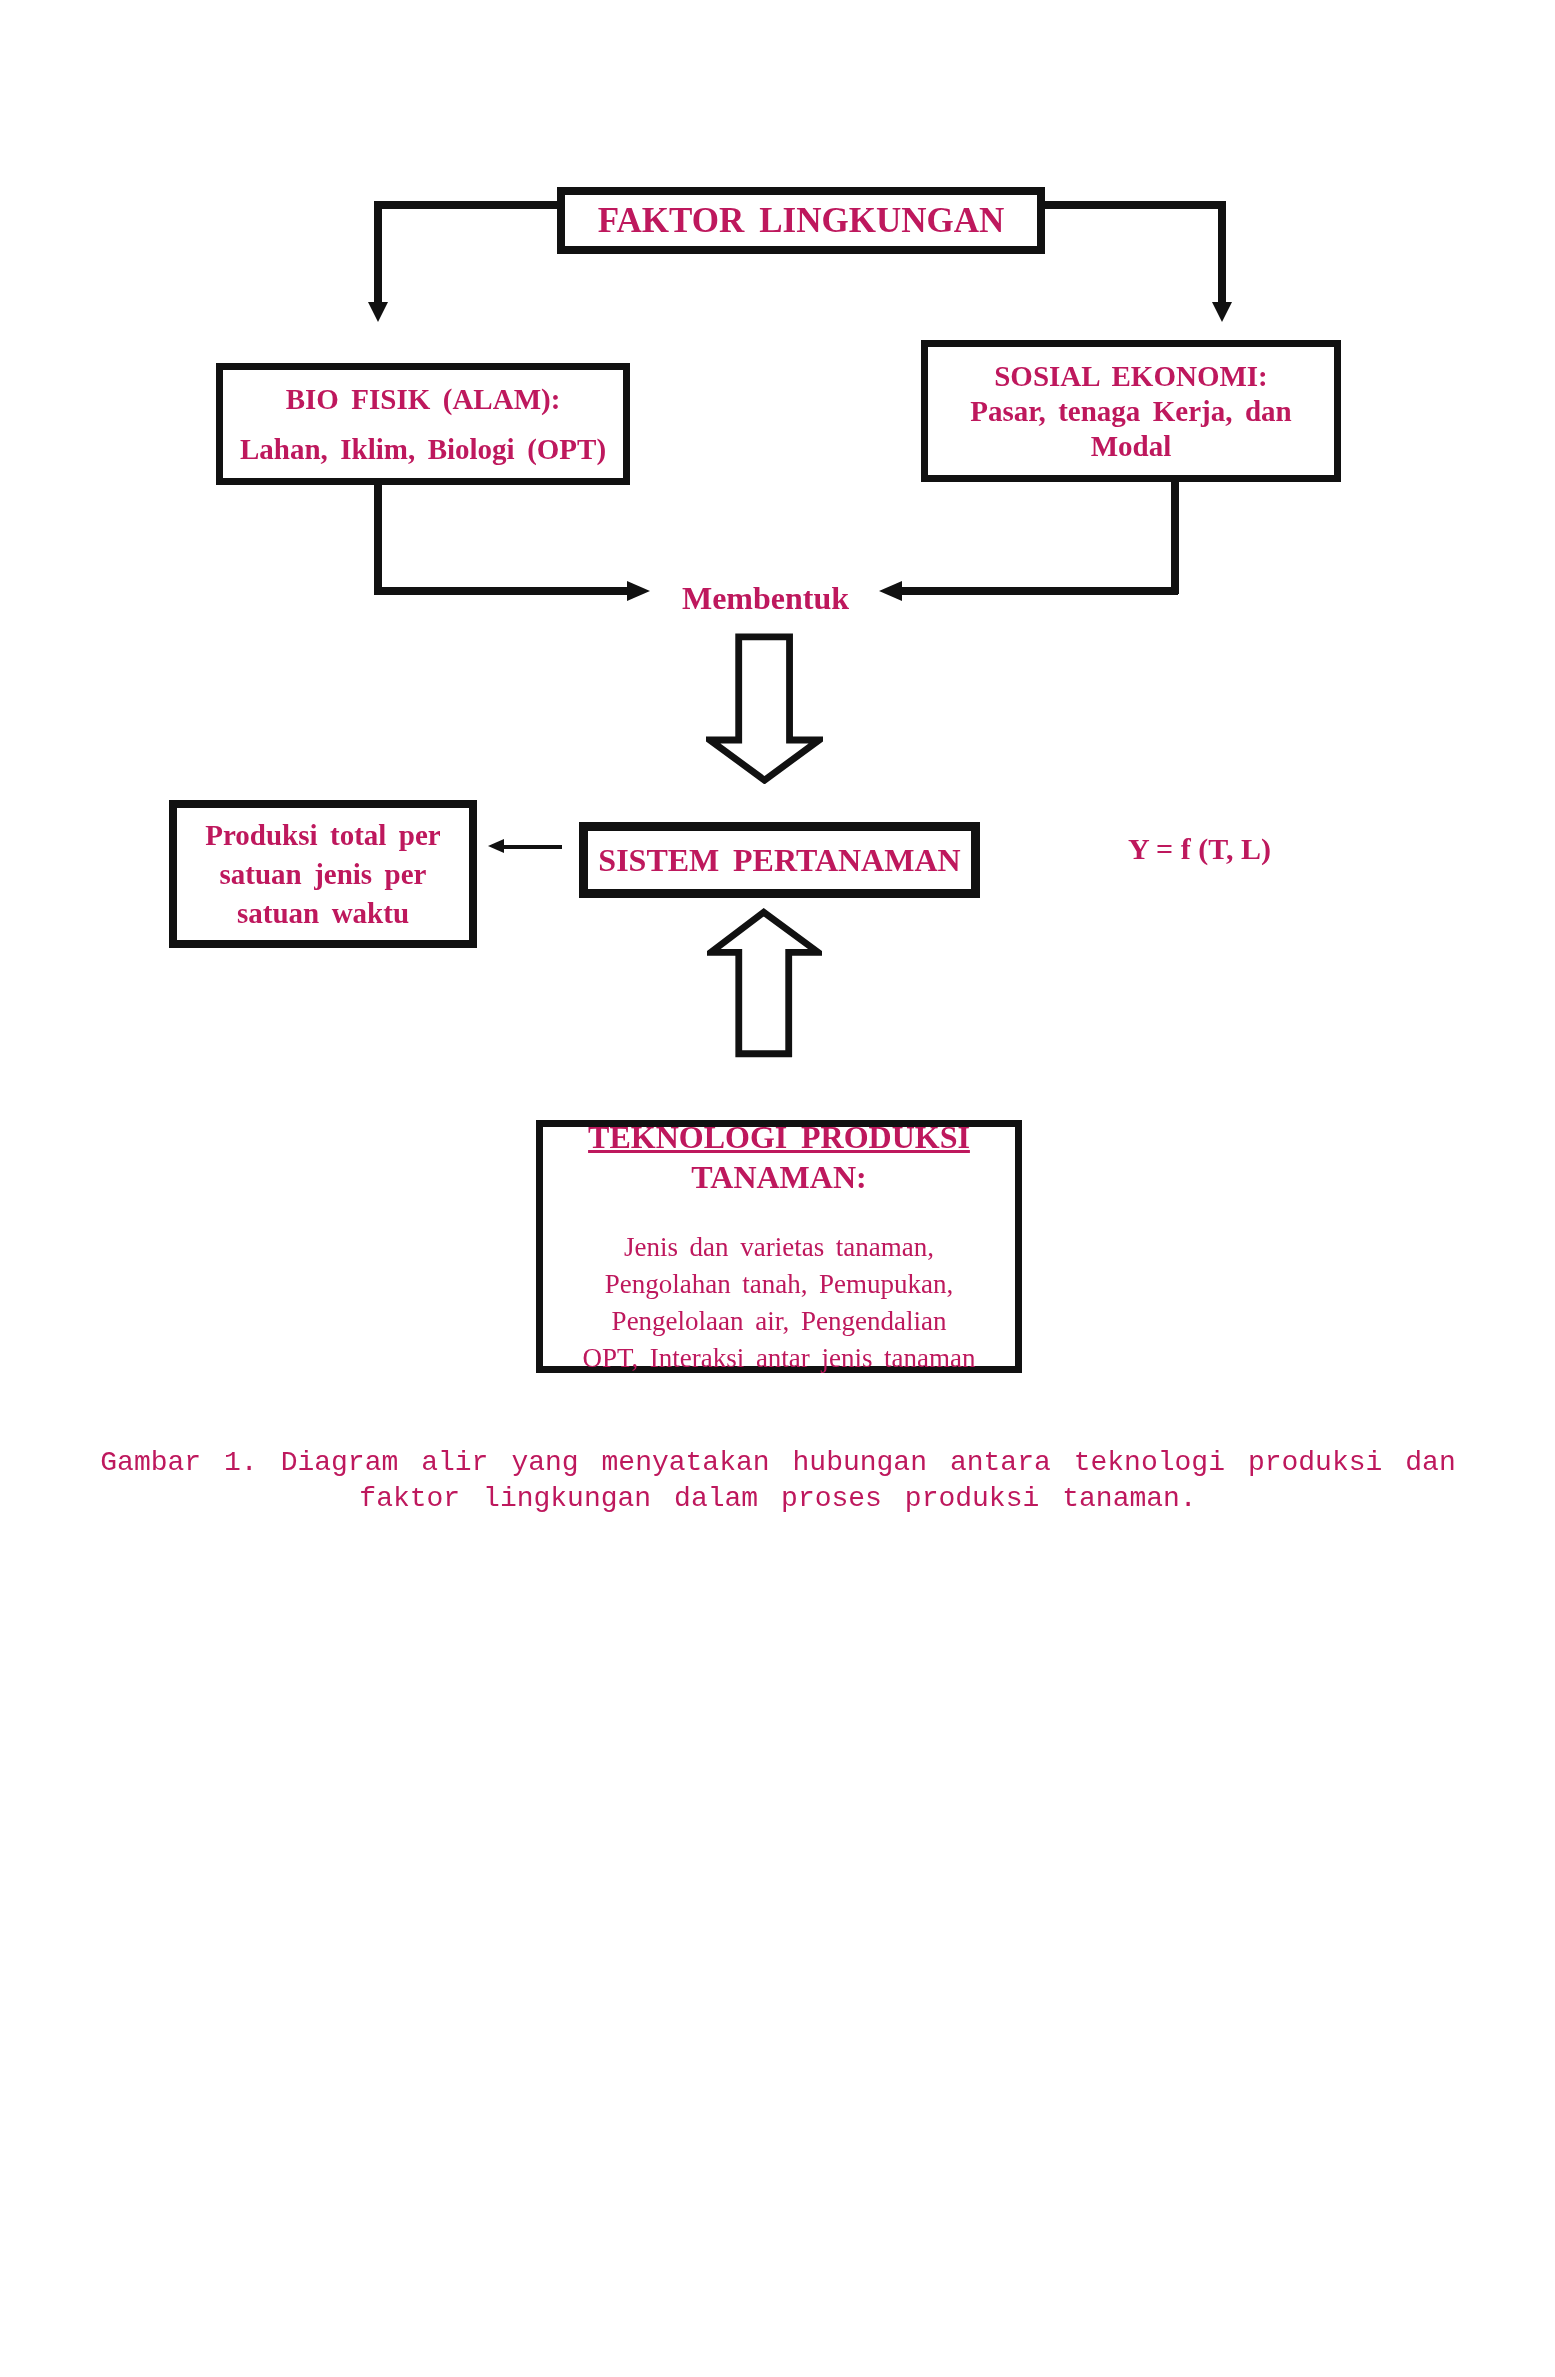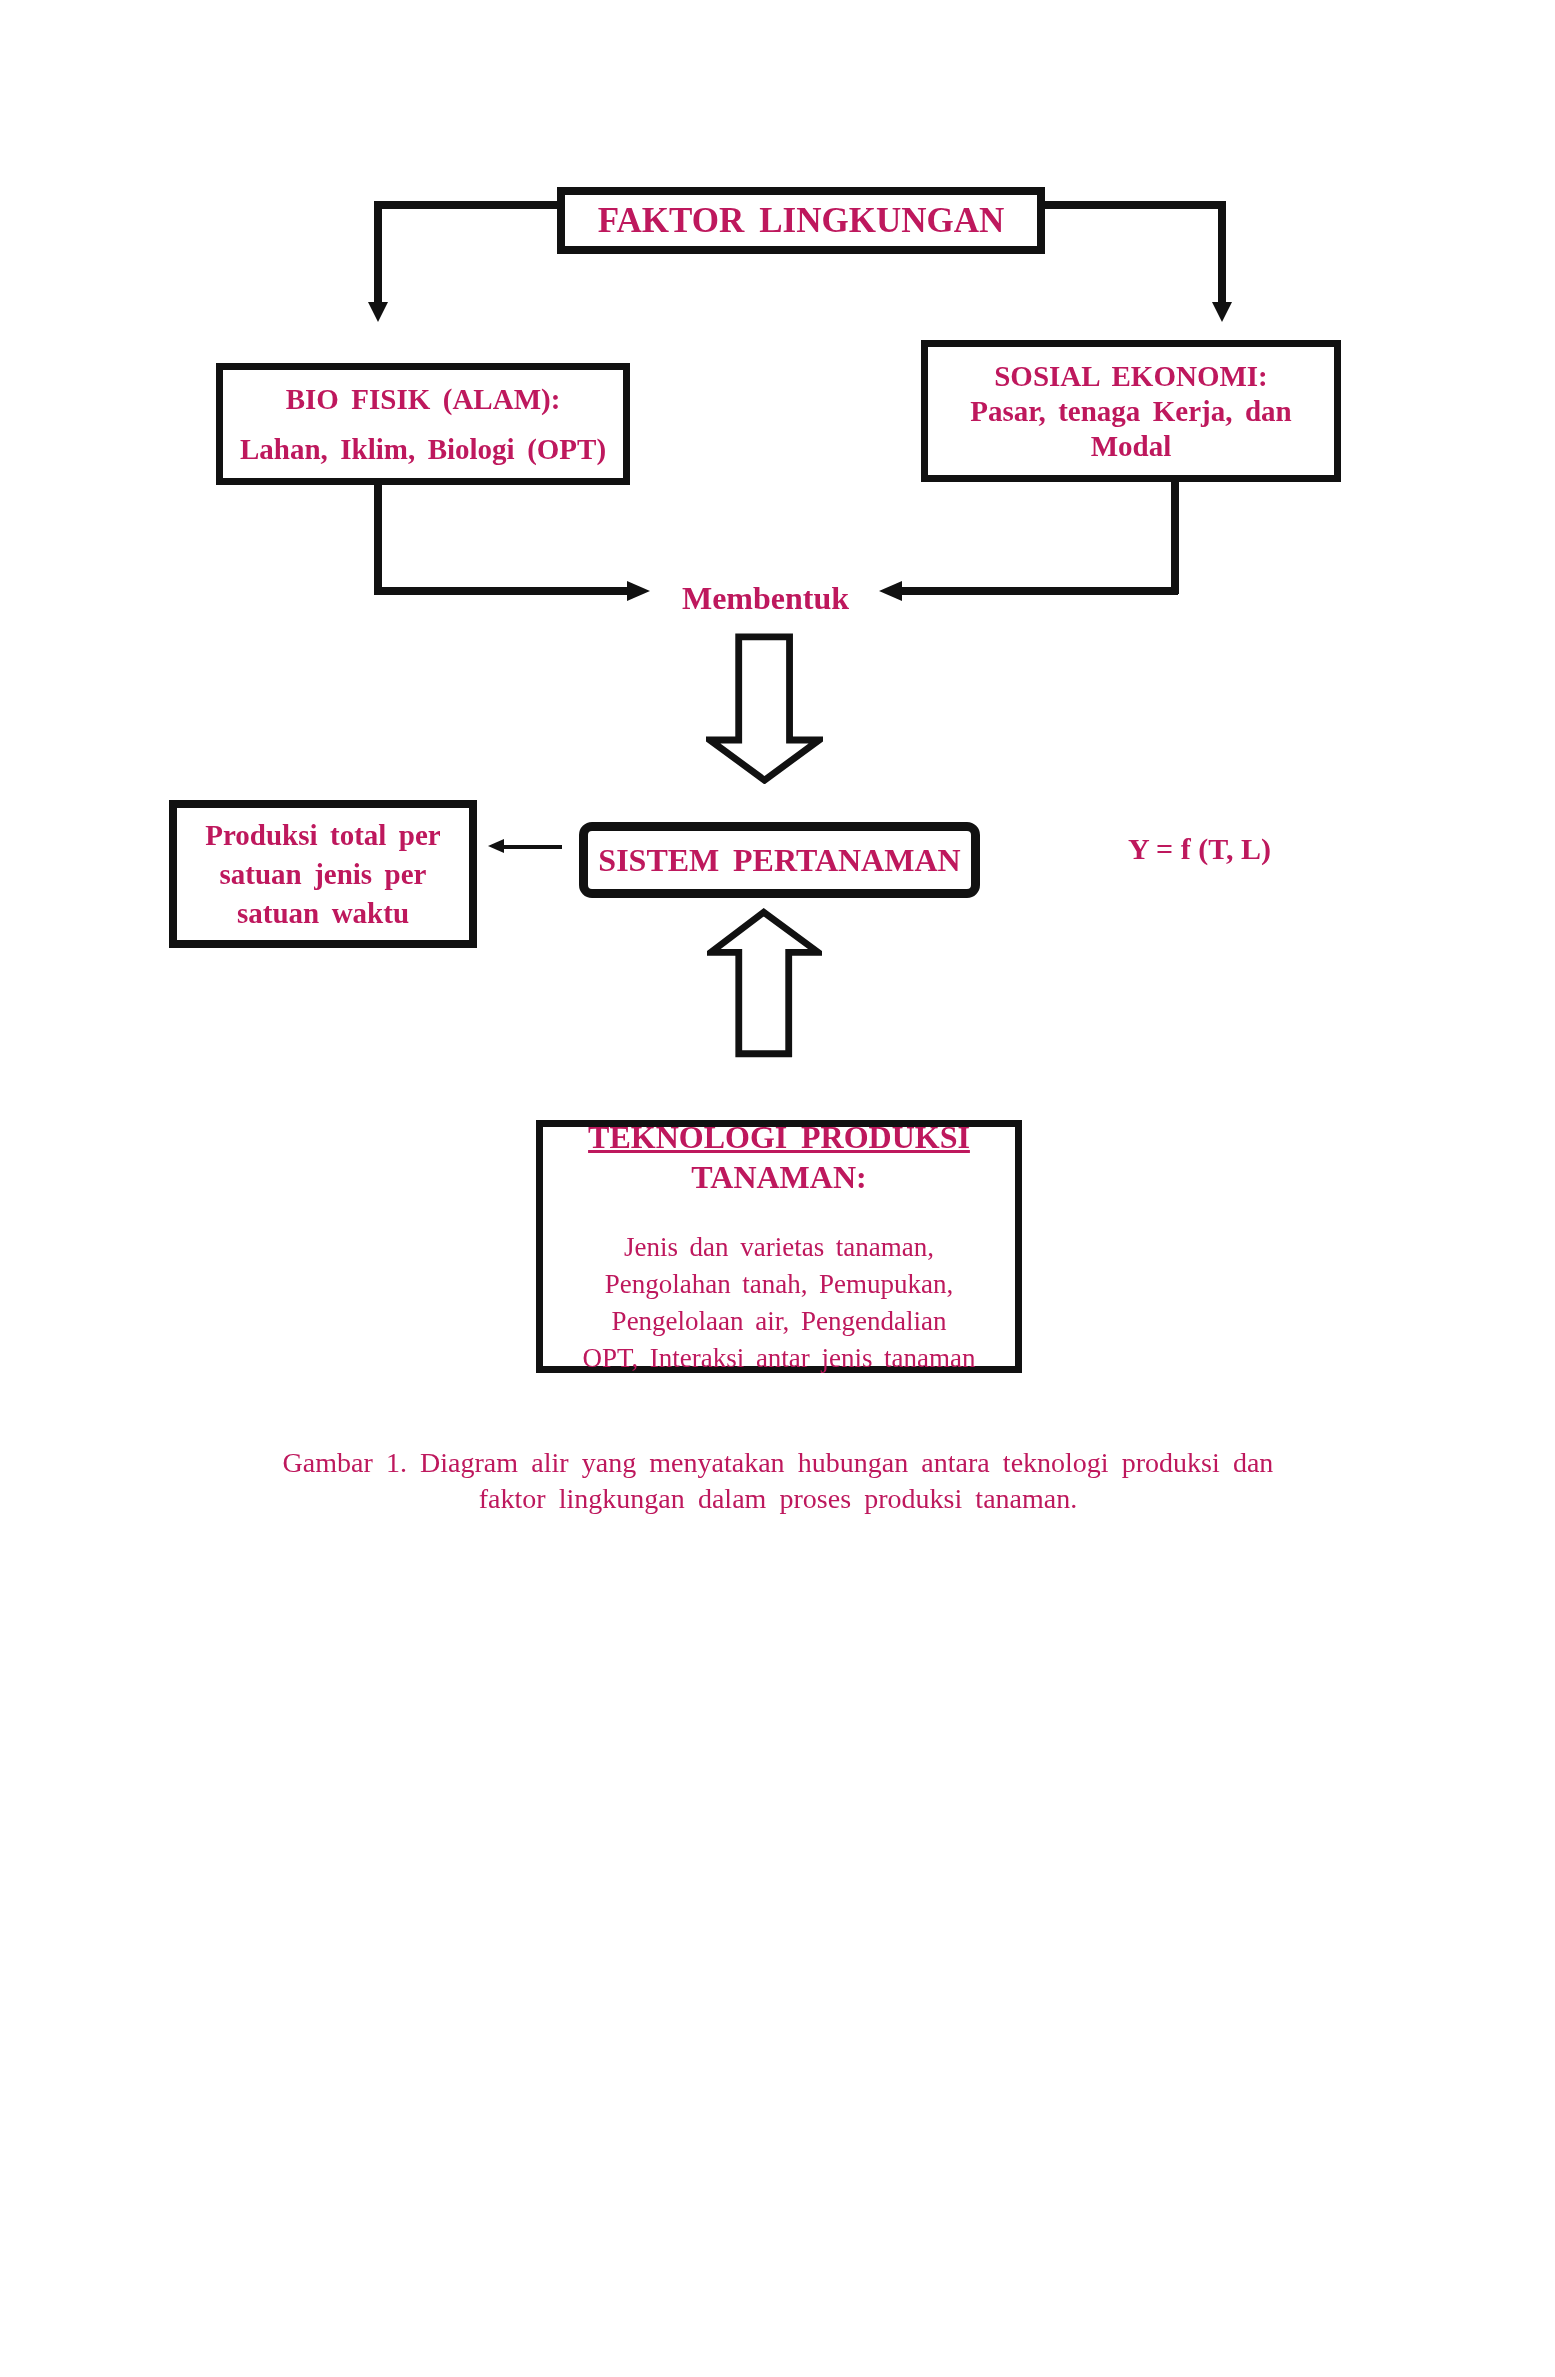--- a/index.html
+++ b/index.html
@@ -24,20 +24,21 @@
   .box .ln{display:block;white-space:nowrap;}
   .line{position:absolute;background:#111111;}
   .tri{position:absolute;width:0;height:0;}
   .label{position:absolute;white-space:nowrap;font-weight:bold;}
   .wsp{word-spacing:0.18em;}
   .caption{
     position:absolute;left:0;width:1556px;
     text-align:center;
     font-size:28px;line-height:36px;
     word-spacing:0.22em;
+    font-family:Liberation Mono, monospace;
   }
   svg.blockarrow{position:absolute;display:block;}
 </style>
 </head>
 <body>
 
 <div class="page">
 
   <div class="box wsp" style="left:557px;top:187px;width:488px;height:67px;font-size:35px;border-width:8.4px;">
     <span class="ln">FAKTOR LINGKUNGAN</span>
@@ -78,21 +79,21 @@
 
   <div class="box wsp" style="left:169px;top:800px;width:308px;height:148px;font-size:29px;line-height:39px;border-width:8.4px;">
     <span class="ln">Produksi total per</span>
     <span class="ln">satuan jenis per</span>
     <span class="ln">satuan waktu</span>
   </div>
 
   <div class="line" style="left:501px;top:845px;width:61px;height:3.8px;"></div>
   <div class="tri" style="left:488px;top:839px;border-top:7.6px solid transparent;border-bottom:7.6px solid transparent;border-right:16.7px solid #111111;"></div>
 
-  <div class="box wsp" style="left:579px;top:822px;width:401px;height:76px;font-size:32px;border-width:9px;border-radius:13px;">
+  <div class="box wsp" style="left:579px;top:822px;width:401px;height:76px;font-size:32px;border-width:9px;">
     <span class="ln">SISTEM PERTANAMAN</span>
   </div>
 
   <div class="label" style="left:1128px;top:832px;font-size:30px;">Y = f (T, L)</div>
 
   <svg class="blockarrow" style="left:707px;top:908px;" width="115" height="150" viewBox="0 0 152 197">
     <polygon points="75,5 147,58 108,58 108,192 42,192 42,58 5,58" fill="#ffffff" stroke="#111111" stroke-width="9" stroke-linejoin="miter"></polygon>
   </svg>
 
   <div class="box" style="left:536px;top:1120px;width:486px;height:253px;">

